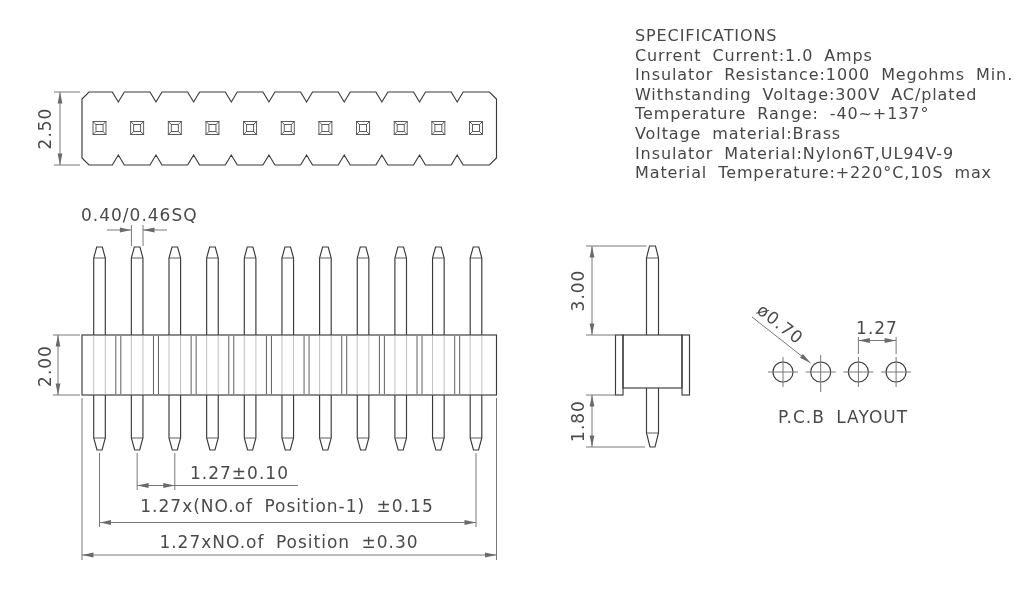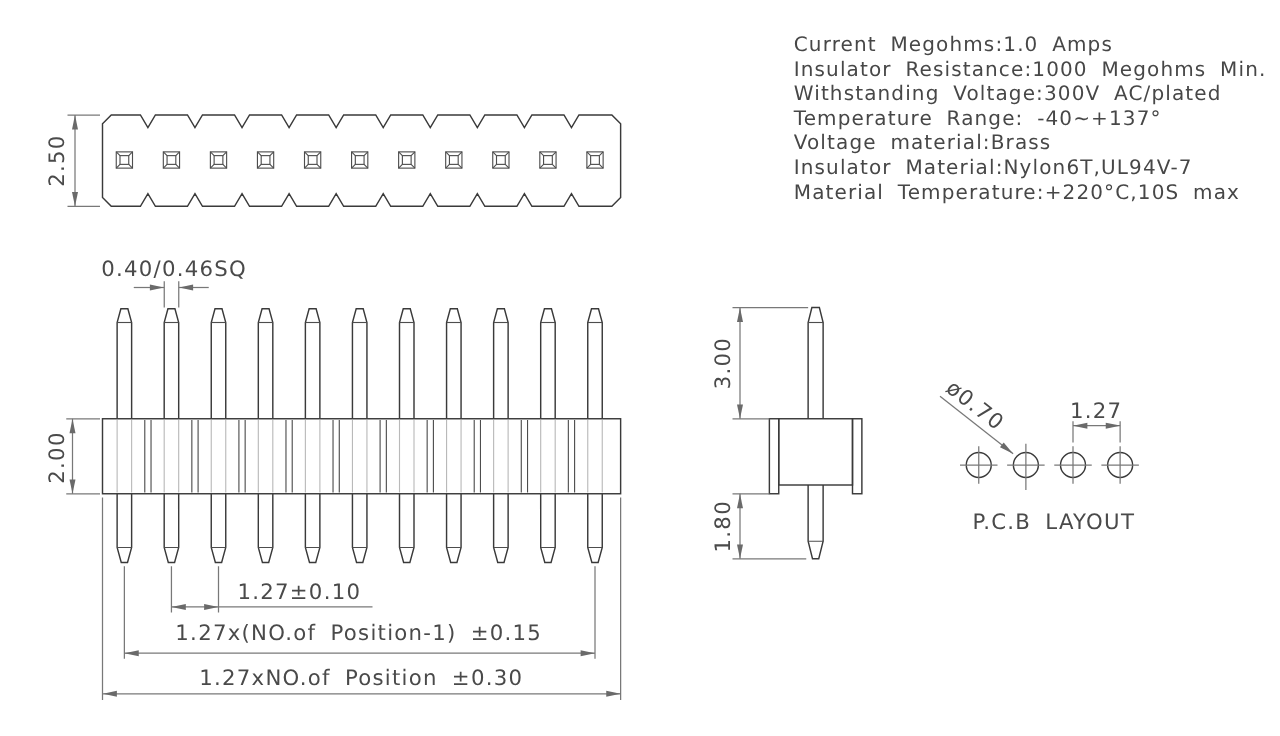--- a/index.html
+++ b/index.html
@@ -16,26 +16,27 @@
   .dim{stroke:#787878;stroke-width:1;fill:none;}
   .dt{font-family:"DejaVu Sans",sans-serif;font-size:17px;fill:#4a4a4a;
       letter-spacing:1px;word-spacing:5px;}
 </style>
 </head>
 <body>
 
 <div class="page">
 
   <div class="specs">
-    <div class="spec-line">Current Megohms:1.0 Amps</div>
+    <div class="spec-line">SPECIFICATIONS</div>
+    <div class="spec-line">Current Current:1.0 Amps</div>
     <div class="spec-line">Insulator Resistance:1000 Megohms Min.</div>
     <div class="spec-line">Withstanding Voltage:300V AC/plated</div>
     <div class="spec-line">Temperature Range: -40~+137°</div>
     <div class="spec-line">Voltage material:Brass</div>
-    <div class="spec-line">Insulator Material:Nylon6T,UL94V-7</div>
+    <div class="spec-line">Insulator Material:Nylon6T,UL94V-9</div>
     <div class="spec-line">Material Temperature:+220°C,10S max</div>
   </div>
 
   <svg width="1024" height="589" viewBox="0 0 1024 589">
     <defs>
       <marker id="mEnd" viewBox="0 0 12 8" refX="12" refY="4" markerWidth="12" markerHeight="8" orient="auto" markerUnits="userSpaceOnUse">
         <path d="M12,4 L0.5,1.6 L0.5,6.4 Z" fill="#6a6a6a"></path>
       </marker>
       <marker id="mStart" viewBox="0 0 12 8" refX="12" refY="4" markerWidth="12" markerHeight="8" orient="auto-start-reverse" markerUnits="userSpaceOnUse">
         <path d="M12,4 L0.5,1.6 L0.5,6.4 Z" fill="#6a6a6a"></path>

